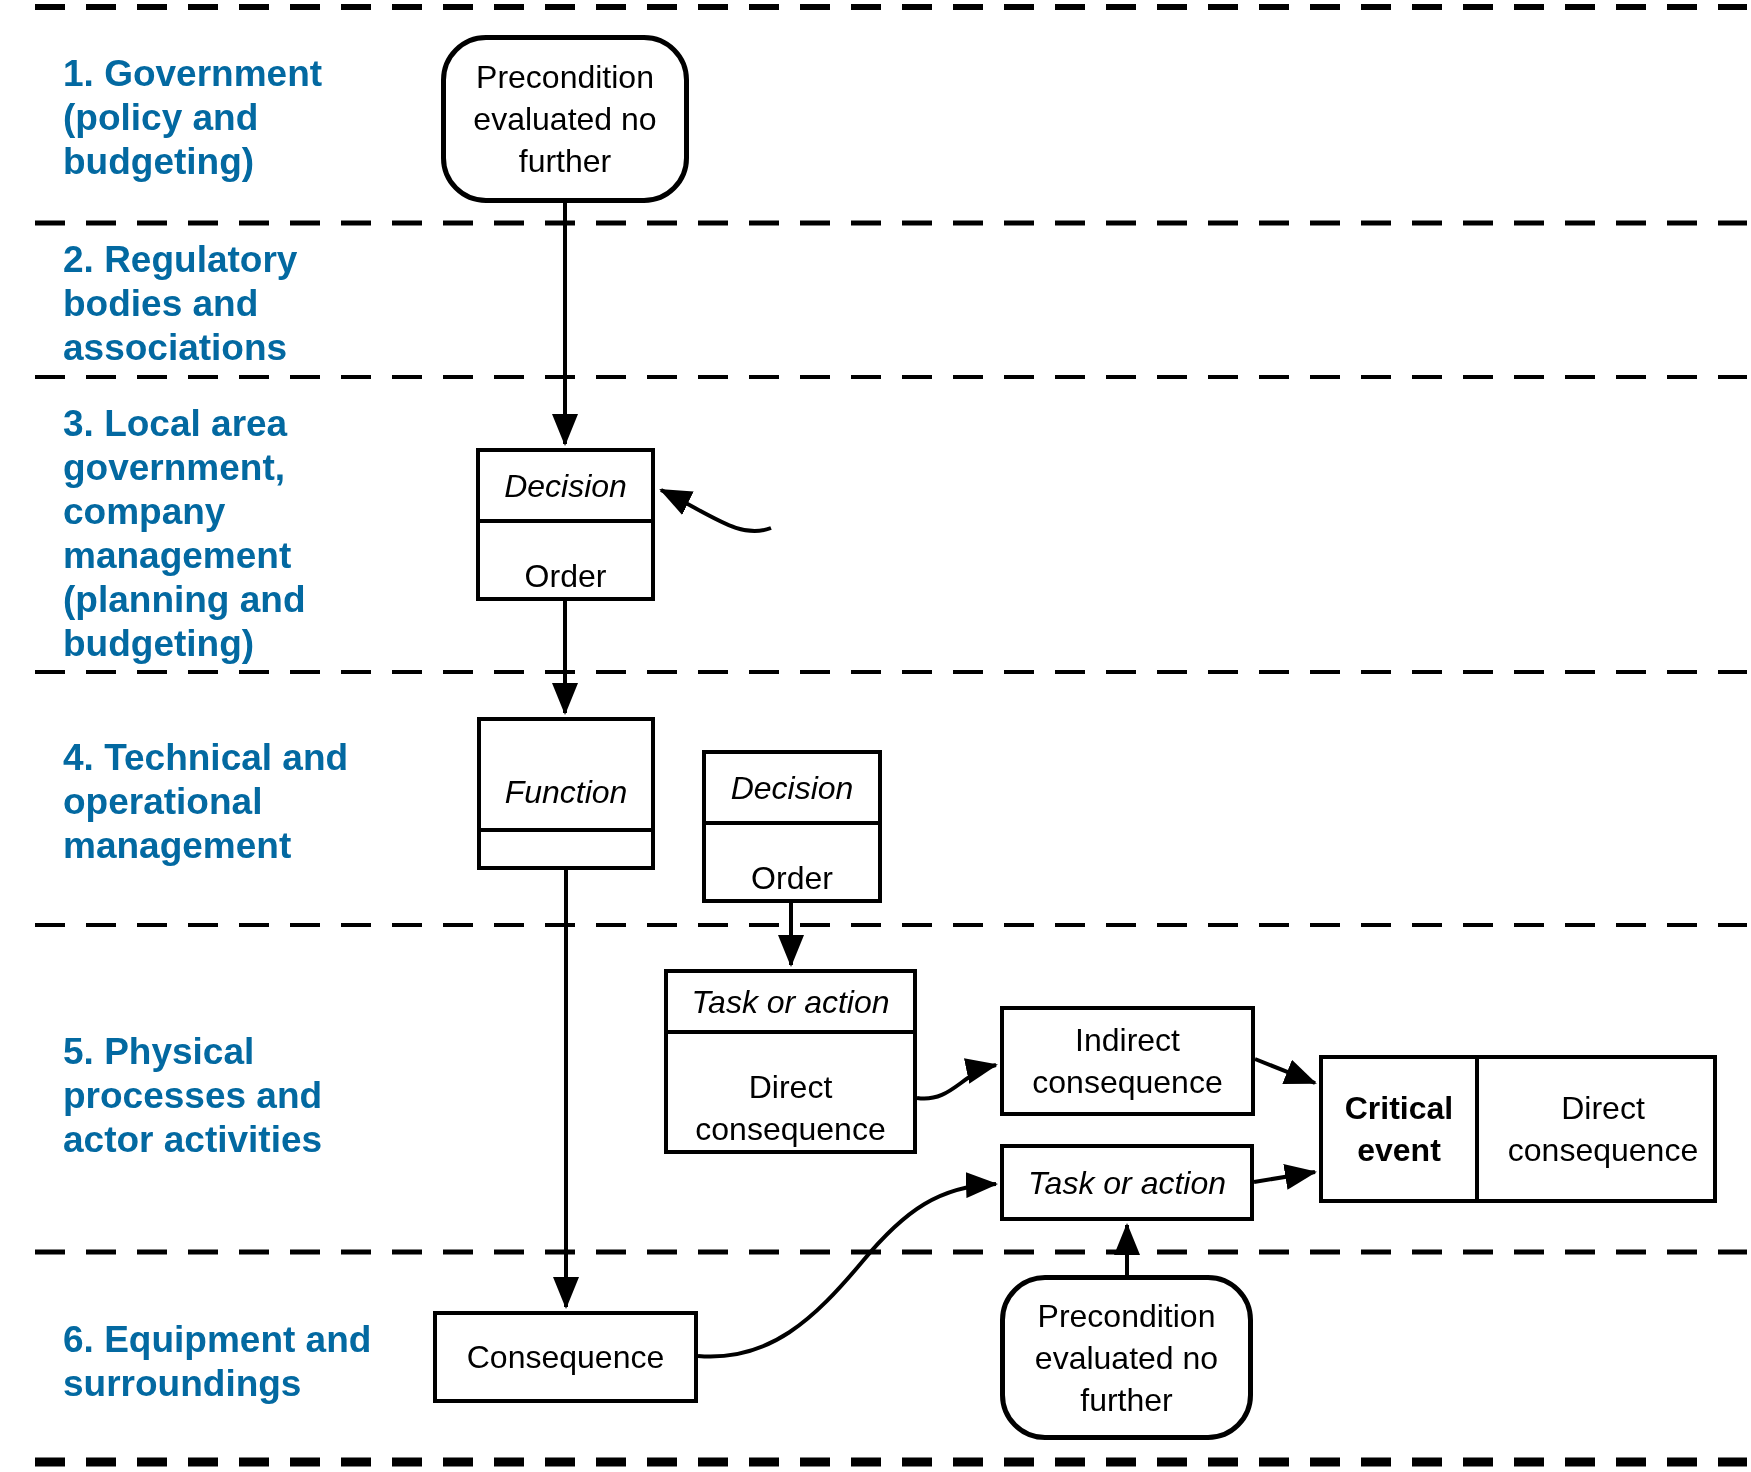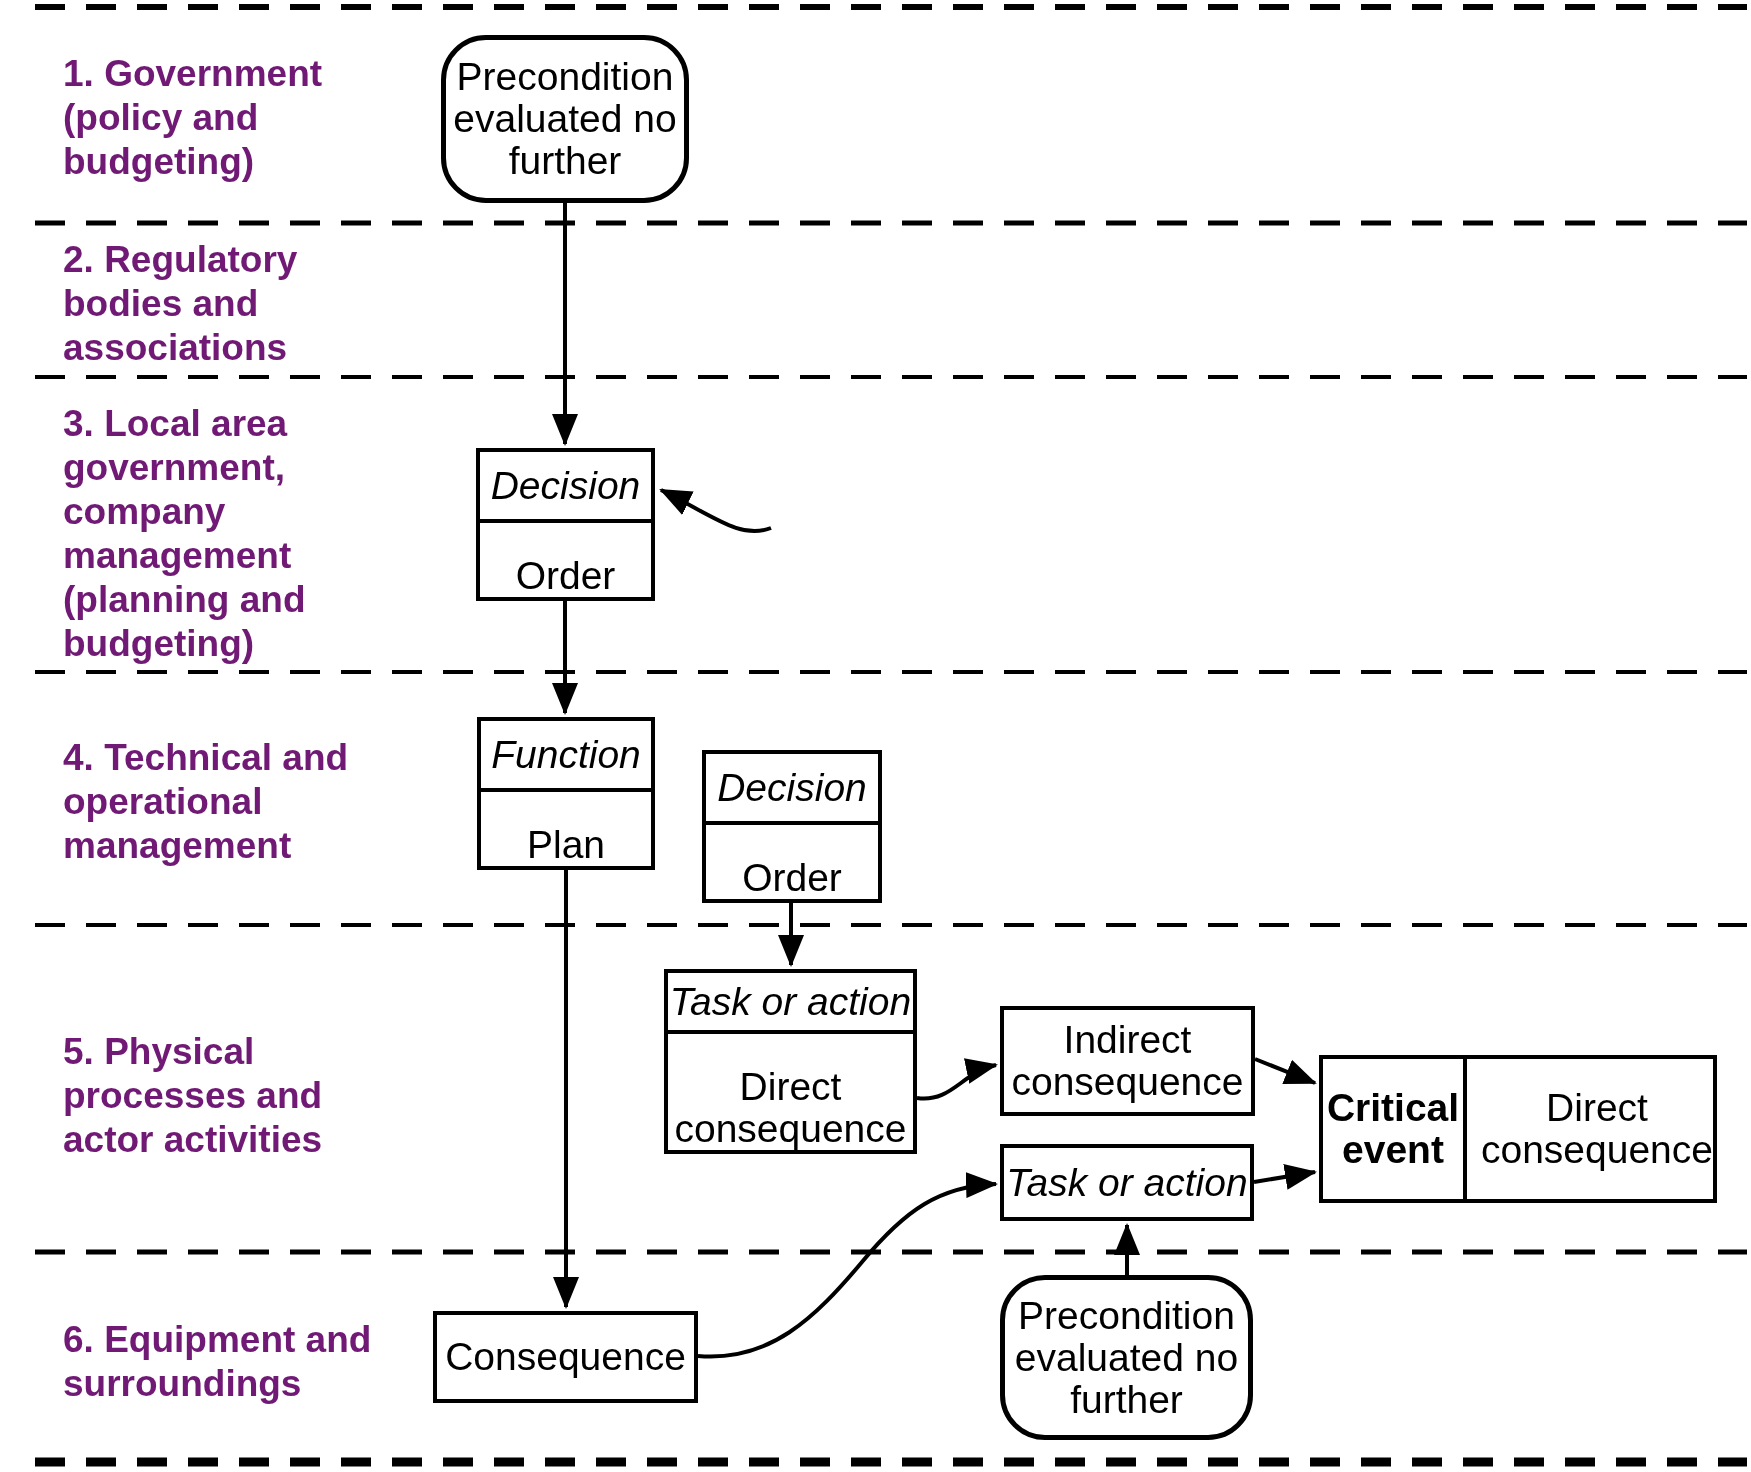--- a/index.html
+++ b/index.html
@@ -14,32 +14,32 @@
   }
   #wires { position: absolute; left: 0; top: 0; width: 1751px; height: 1472px; }
 
   .lane-label {
     position: absolute;
     left: 63px;
     font-size: 37px;
     font-weight: bold;
     line-height: 44px;
     white-space: pre-line;
-    color: #701a75;
+    color: #0369a1;
   }
 
   .node {
     position: absolute;
     box-sizing: border-box;
     border: 4px solid #000000;
     background: #ffffff;
     display: flex;
     align-items: center;
     justify-content: center;
-    font-size: 39px;
+    font-size: 32px;
     line-height: 42px;
     text-align: center;
   }
   .node .box-text { white-space: pre-line; }
 
   .rounded { border-radius: 45px; border-width: 5px; }
   .pill    { border-radius: 41px; }
 
   .stack { flex-direction: column; align-items: stretch; padding: 0; gap: 32px; }
   .stack .cell {
@@ -119,21 +119,20 @@
   </div>
 
   <div class="node stack" style="left:476px; top:448px; width:179px; height:153px;">
     <div class="cell header" style="height:74px">Decision</div>
     <div class="cell body">Order</div>
   </div>
 
 
   <div class="node stack" style="left:477px; top:717px; width:178px; height:153px;">
     <div class="cell header" style="height:72px">Function</div>
-    <div class="cell body">Plan</div>
   </div>
 
   <div class="node stack" style="left:702px; top:750px; width:180px; height:153px;">
     <div class="cell header" style="height:72px">Decision</div>
     <div class="cell body">Order</div>
   </div>
 
   <div class="node stack" style="left:664px; top:969px; width:253px; height:185px;">
     <div class="cell header" style="height:72px">Task or action</div>
     <div class="cell body">Direct

